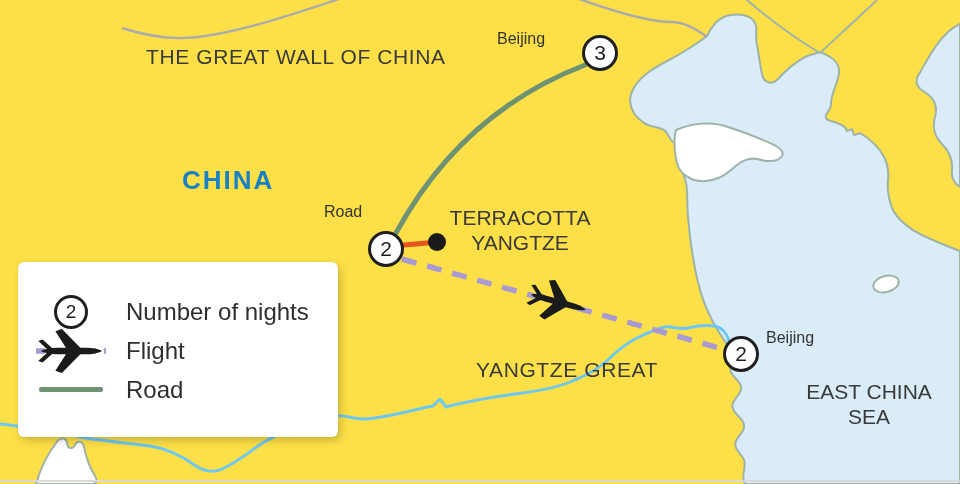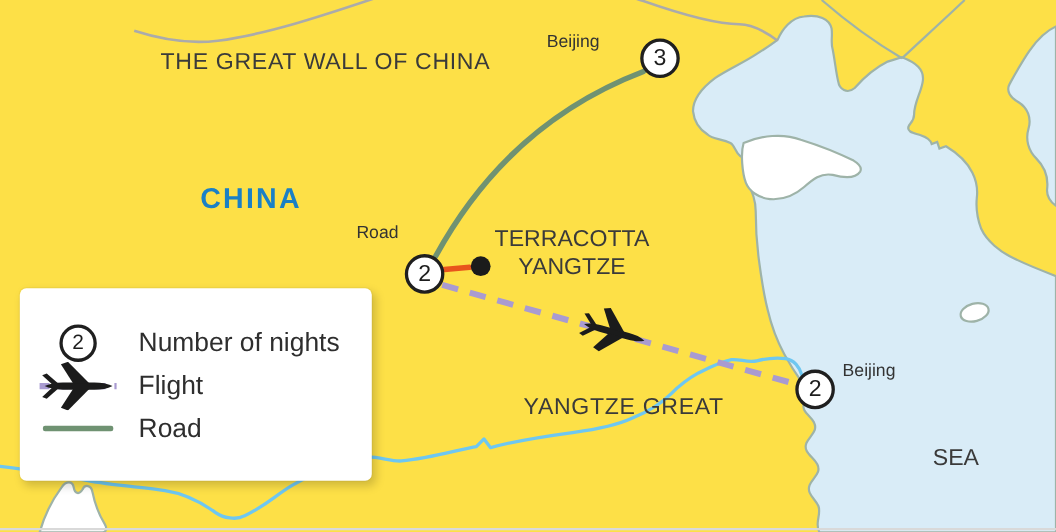--- a/index.html
+++ b/index.html
@@ -128,21 +128,21 @@
   </svg>
 
   <div class="map-label region caps" style="left:146px;top:45px;">THE GREAT WALL OF CHINA</div>
   <div class="map-label country" style="left:182px;top:165px;">CHINA</div>
   <div class="map-label region two-line" style="left:445px;top:206px;width:150px;">
     <span>TERRACOTTA</span><br>
     <span>YANGTZE</span>
   </div>
   <div class="map-label region caps" style="left:476px;top:358px;">YANGTZE GREAT</div>
   <div class="map-label region two-line" style="left:796px;top:380px;width:146px;">
-    <br>
+    <span>EAST CHINA</span><br>
     <span>SEA</span>
   </div>
 
   <div class="map-label city" style="left:497px;top:30px;">Beijing</div>
   <div class="map-label city" style="left:324px;top:203px;">Road</div>
   <div class="map-label city" style="left:766px;top:329px;">Beijing</div>
 
   <div class="night-circle" style="left:582px;top:35px;">3</div>
   <div class="night-circle" style="left:368px;top:231px;">2</div>
   <div class="night-circle" style="left:723px;top:336px;">2</div>

